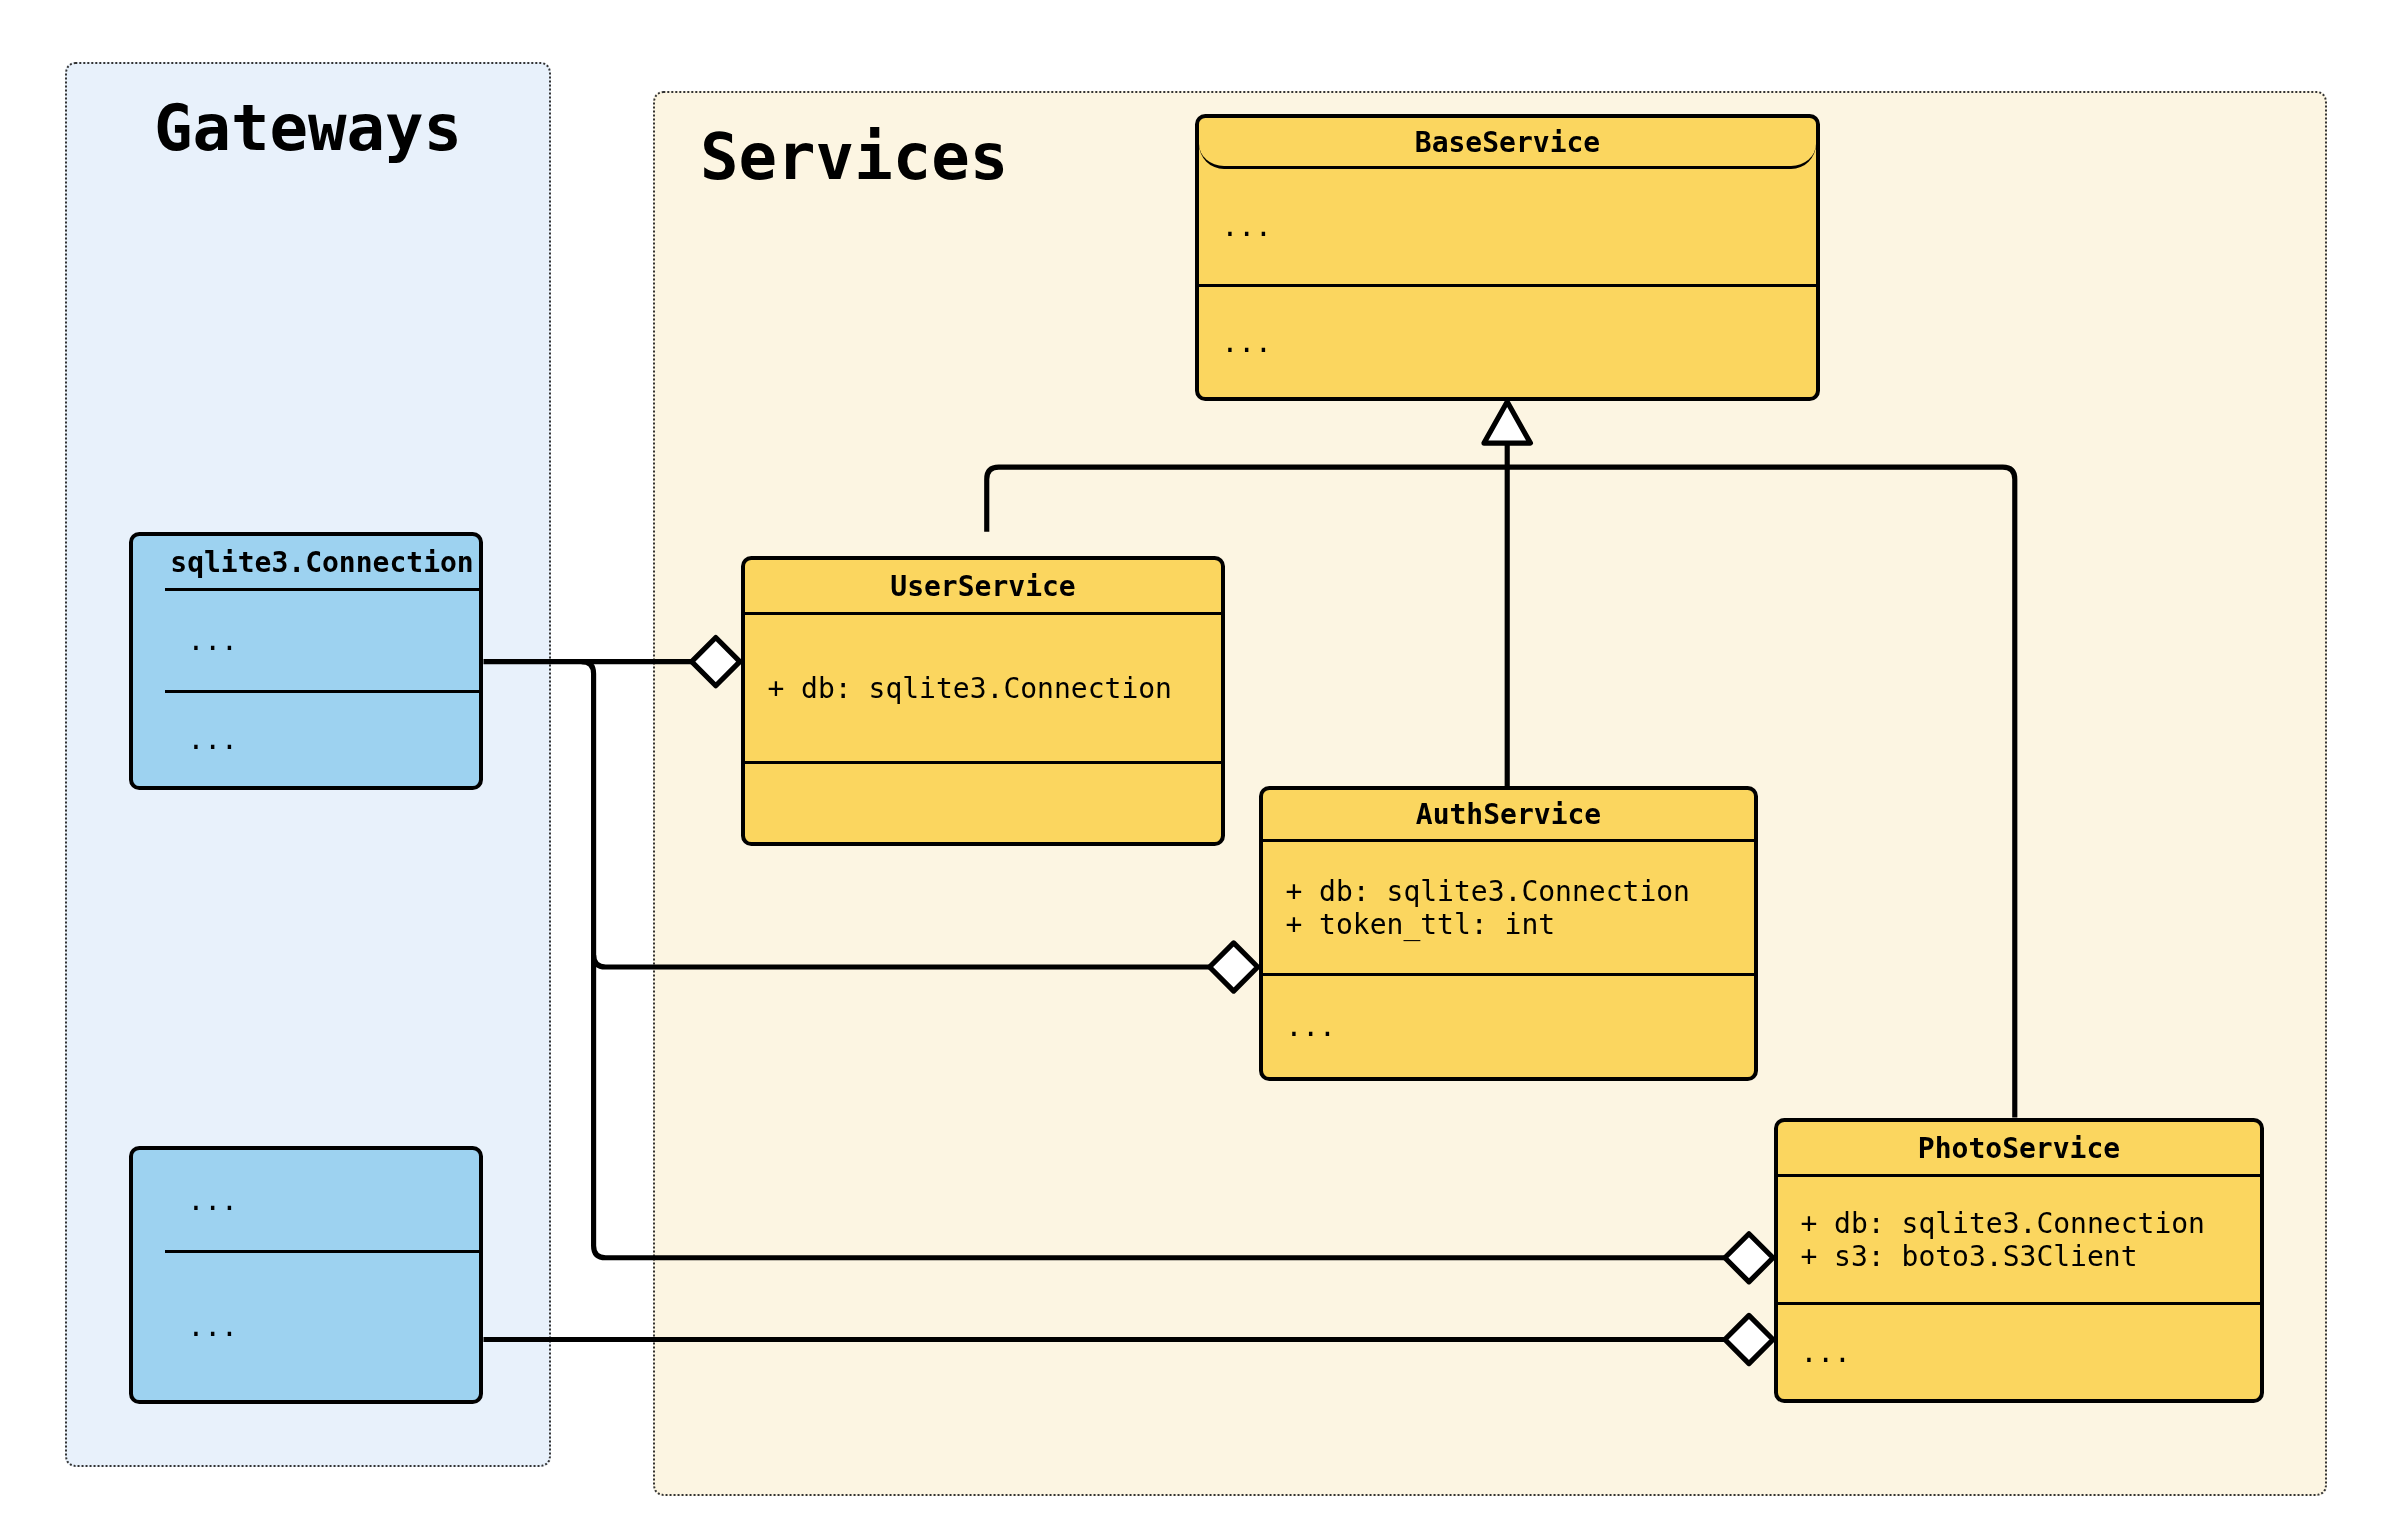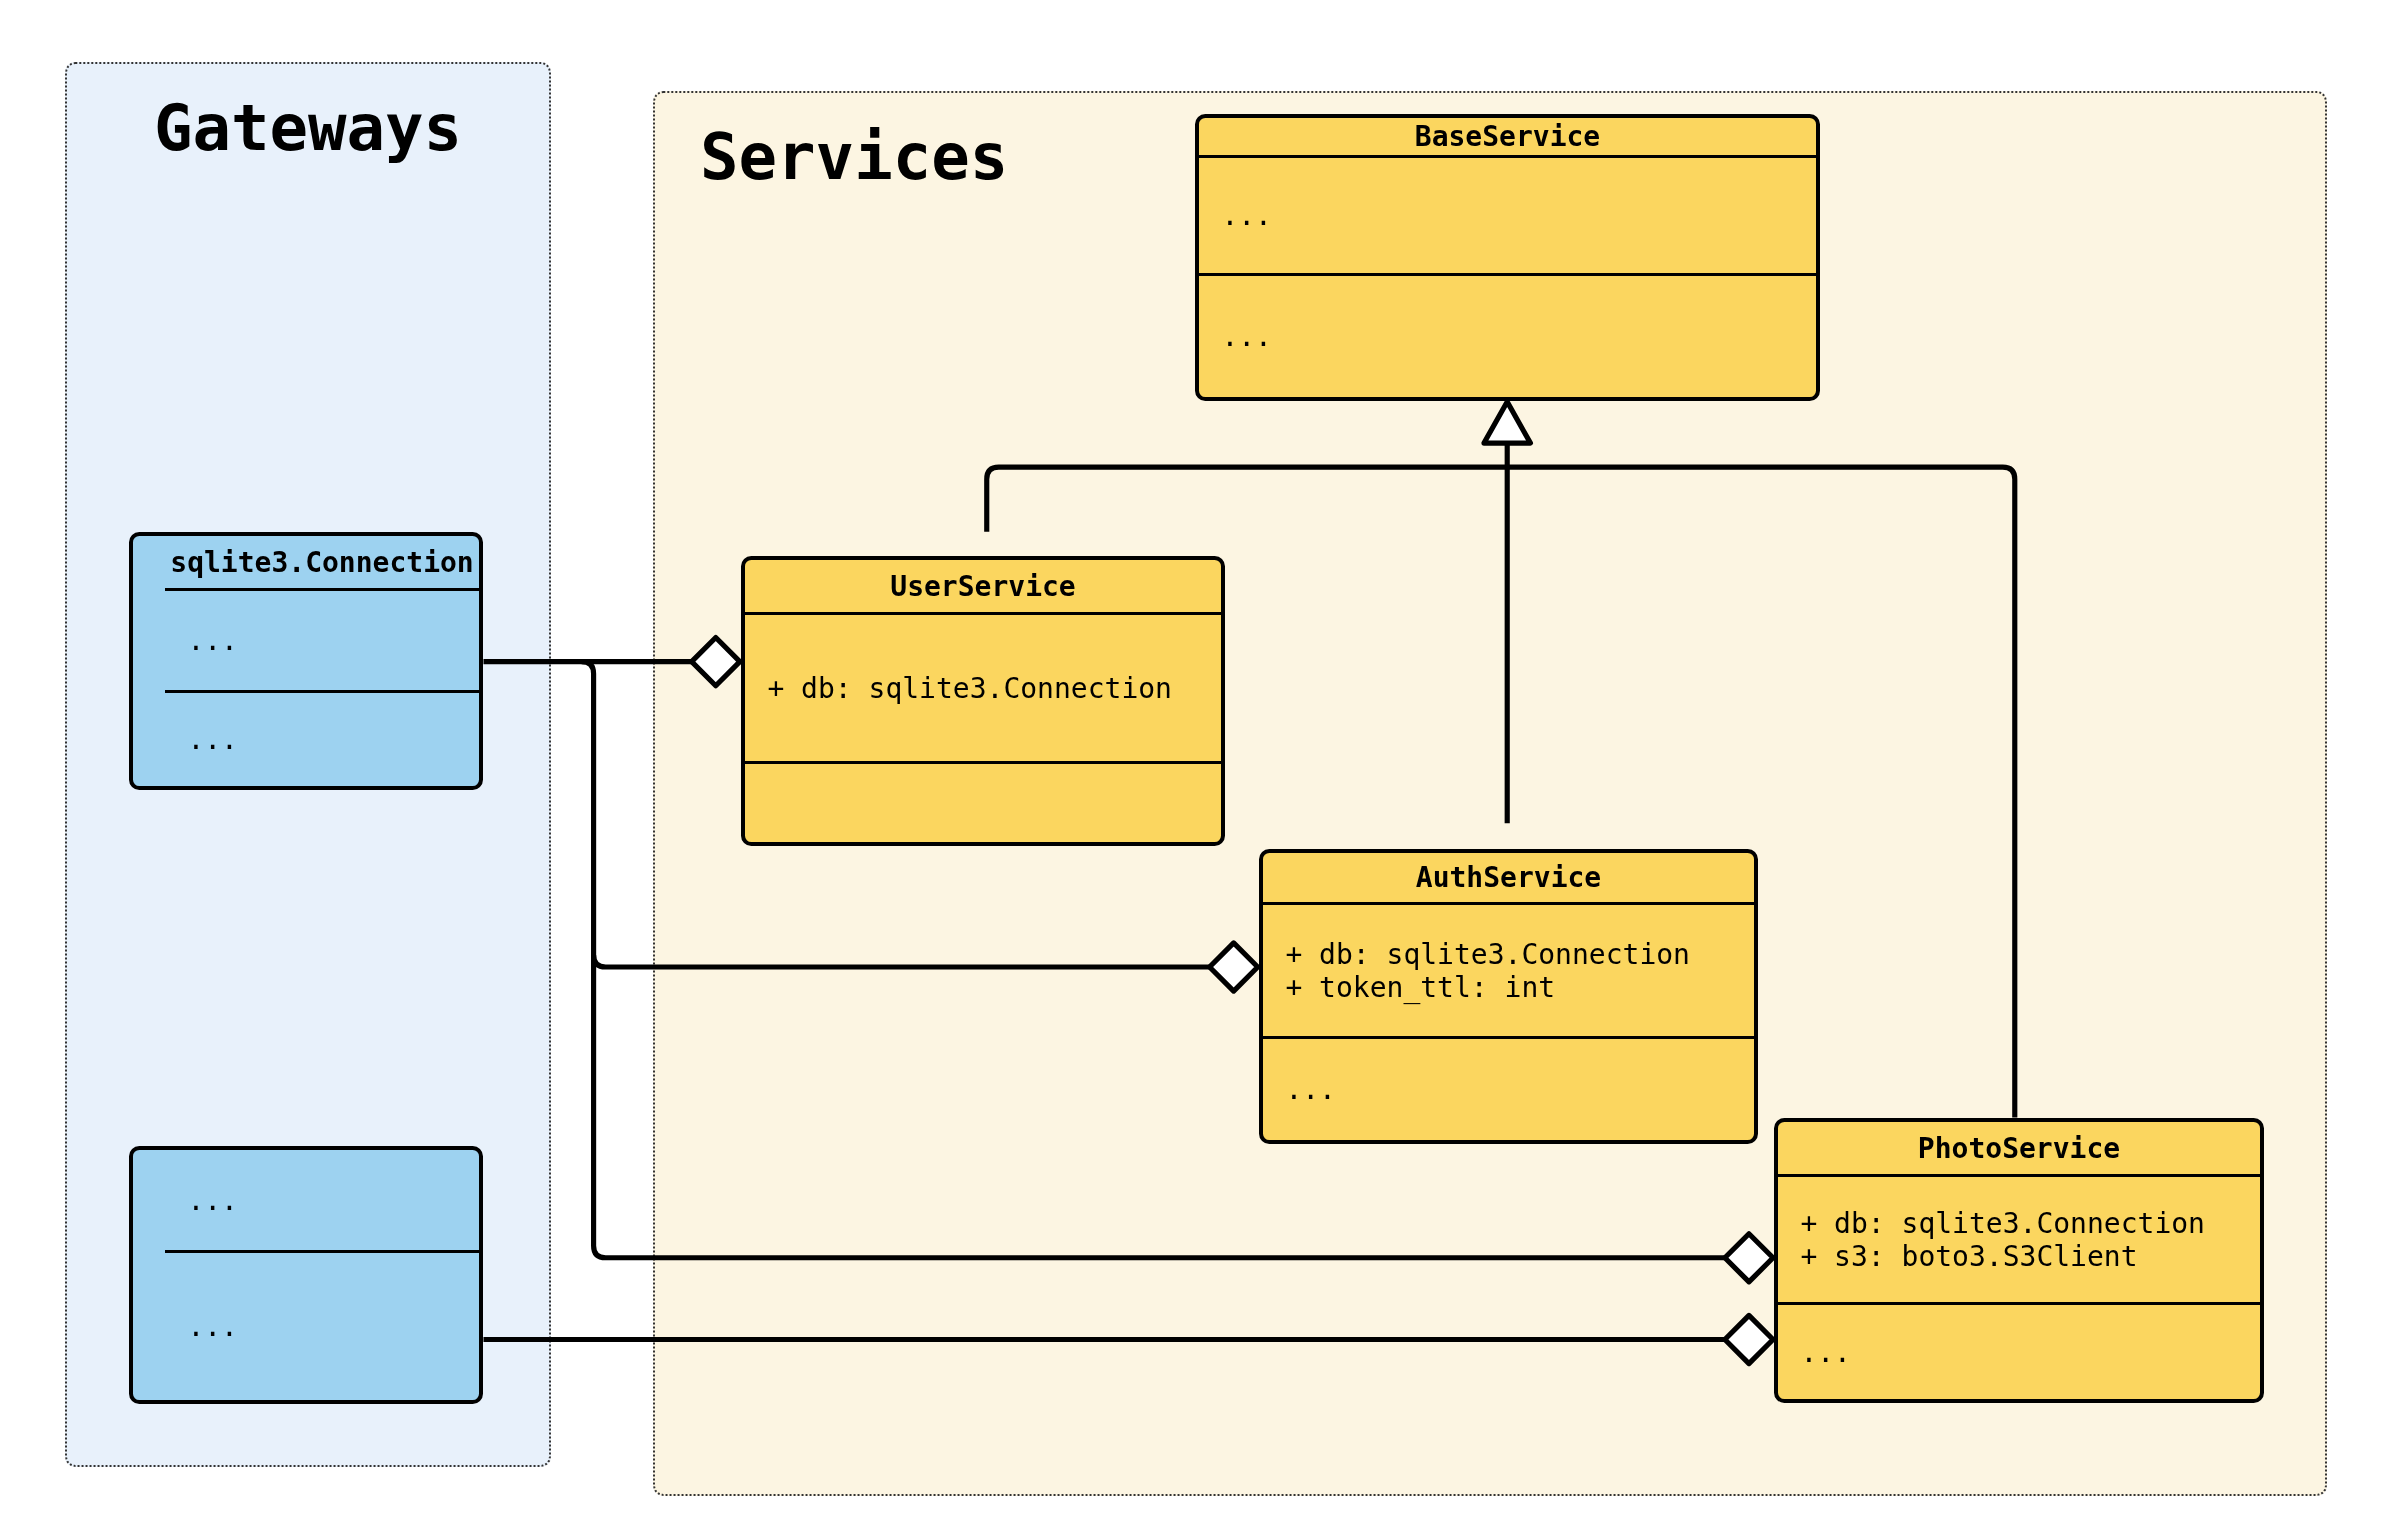--- a/index.html
+++ b/index.html
@@ -79,28 +79,28 @@
   
   .box-sqlite { left: 129px;  top: 532px;  width: 354px; height: 258px; }
   .box-sqlite .class-title { height: 55px; }
   .box-sqlite .attrs { height: 102px; }
 
   .box-boto3 { left: 129px;  top: 1146px; width: 354px; height: 258px; }
   .box-boto3 .class-title { height: 52px; }
   .box-boto3 .attrs { height: 103px; }
 
   .box-base { left: 1195px; top: 114px;  width: 625px; height: 287px; }
-  .box-base .class-title { height: 40px; }
+  .box-base .class-title { height: 51px; border-radius: 25px; }
   .box-base .attrs { height: 118px; }
 
   .box-user { left: 741px;  top: 532px;  width: 484px; height: 290px; margin-top: 24px; }
   .box-user .class-title { height: 55px; }
   .box-user .attrs { height: 149px; }
 
-  .box-auth { left: 1259px; top: 849px;  width: 499px; height: 295px; }
+  .box-auth { left: 1259px; top: 786px;  width: 499px; height: 295px; }
   .box-auth .class-title { height: 52px; }
   .box-auth .attrs { height: 134px; }
 
   .box-photo { left: 1774px; top: 1118px; width: 490px; height: 285px; }
   .box-photo .class-title { height: 55px; }
   .box-photo .attrs { height: 128px; }
 </style>
 </head>
 <body>
 

